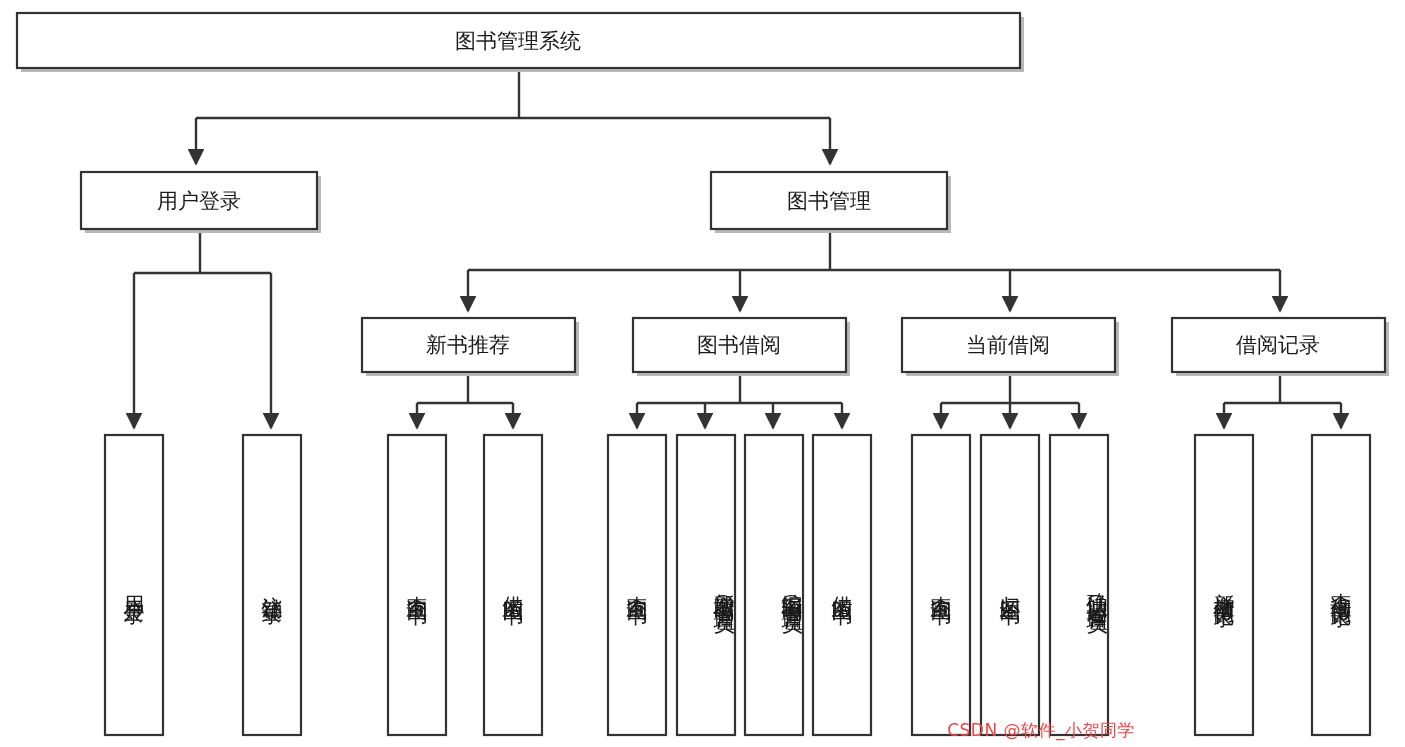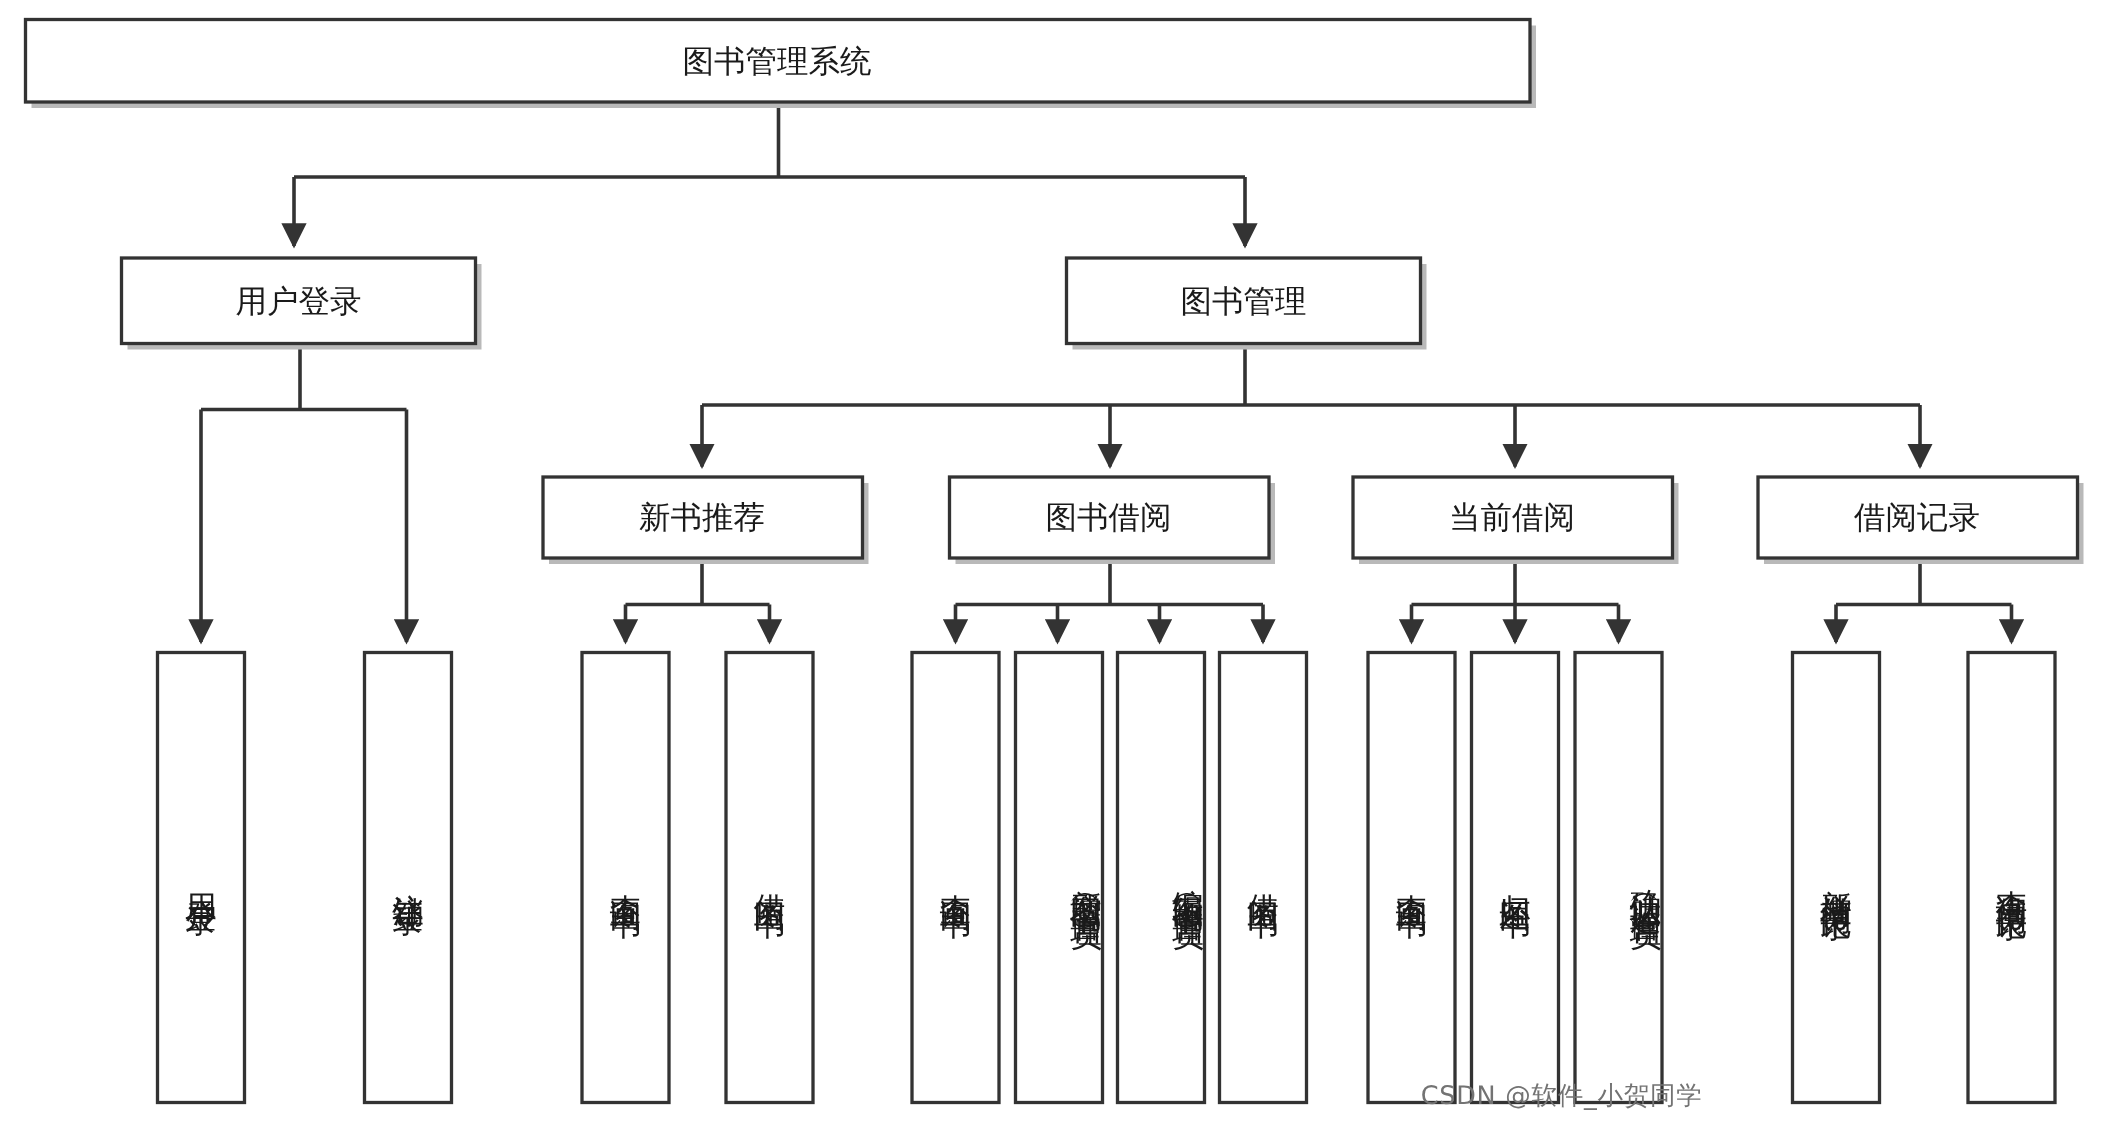--- a/index.html
+++ b/index.html
@@ -66,21 +66,21 @@
     justify-content: center;
     white-space: nowrap;
     pointer-events: none;
   }
   #watermark {
     position: absolute;
     right: 9px;
     bottom: 5px;
     font-family: "DejaVu Sans", "Liberation Sans", sans-serif;
     font-size: 17px;
-    color: #737373;
+    color: #ef4444;
     letter-spacing: 0.5px;
     user-select: none;
   }
 </style>
 </head>
 <body>
 
 <div id="diagram-root">
 
   <svg id="tree-svg" viewBox="0 0 1405 747">

